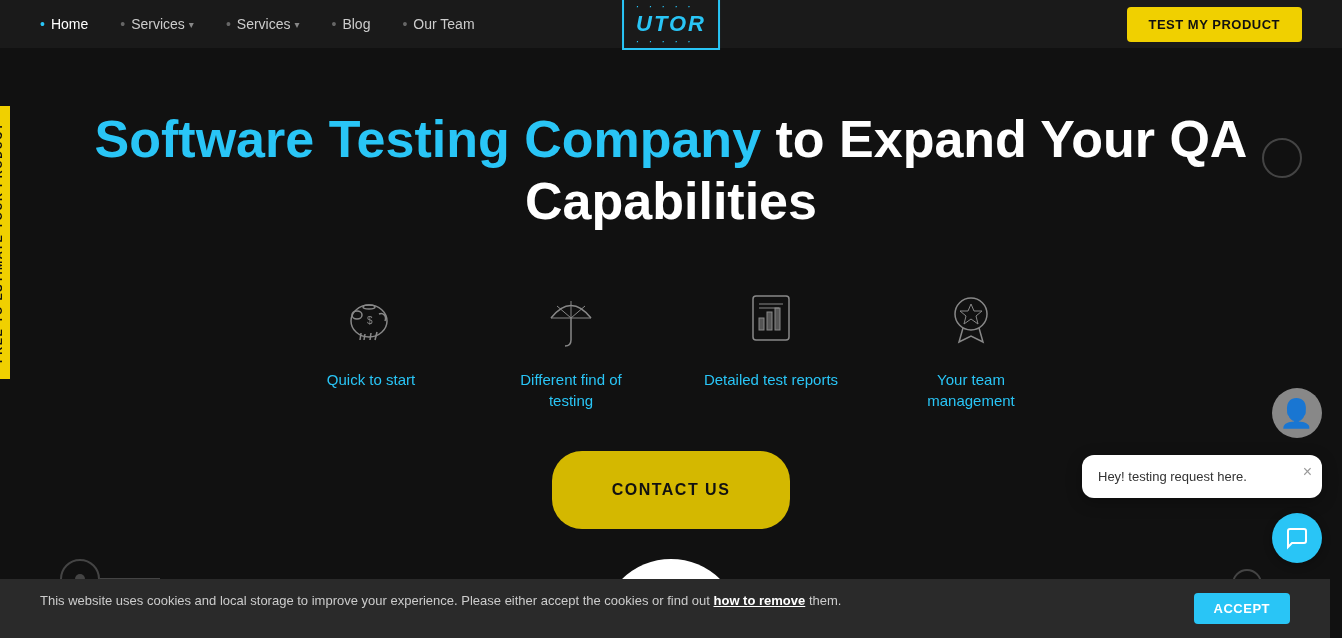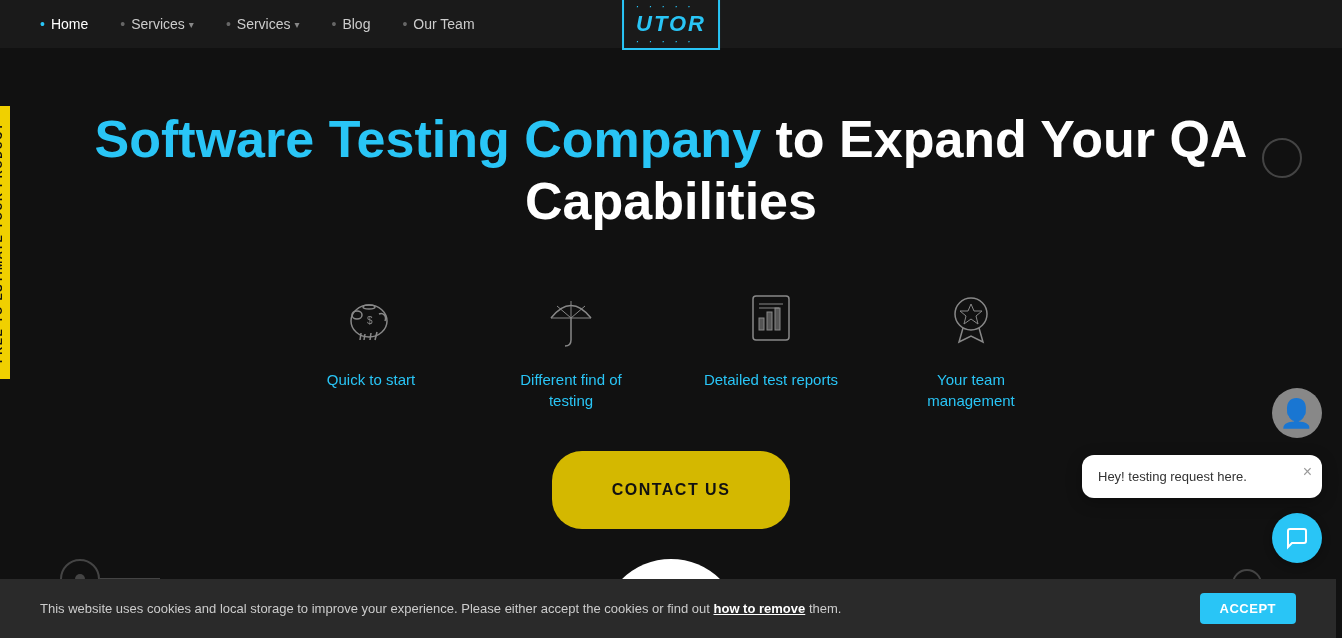--- a/index.html
+++ b/index.html
@@ -229,27 +229,27 @@
       border-radius: 70px 70px 0 0;
       background: #fff;
       position: relative;
     }
 
     
     .cookie-banner {
       position: fixed;
       bottom: 0;
       left: 0;
-      right: 6px;
+      right: 12px;
       background: #2a2a2a;
       color: #ccc;
       font-size: 13px;
       padding: 14px 40px;
       display: flex;
-      align-items: center;
+      align-items: flex-start;
       gap: 20px;
       z-index: 200;
     }
     .cookie-banner .cookie-text { flex: 1; }
     .cookie-banner .cookie-text a {
       color: #fff;
       font-weight: bold;
       text-decoration: underline;
     }
     .accept-btn {
@@ -342,20 +342,21 @@
     <a class="nav-link">Blog</a>
     <a class="nav-link">Our Team</a>
   </div>
 
   <div class="nav-logo">
     <div class="dots">· · · · ·</div>
     <span>UTOR</span>
     <div class="dots">· · · · ·</div>
   </div>
 
+  <button class="nav-cta">TEST MY PRODUCT</button>
 </nav>
 
 <div class="side-banner">FREE TO ESTIMATE YOUR PRODUCT</div>
 
 <section class="hero">
   <div class="deco-circle-tr"></div>
 
   <h1>
     <span class="highlight">Software Testing Company</span>
     <span class="white"> <span>to Expand Your QA Capabilities</span></span>

